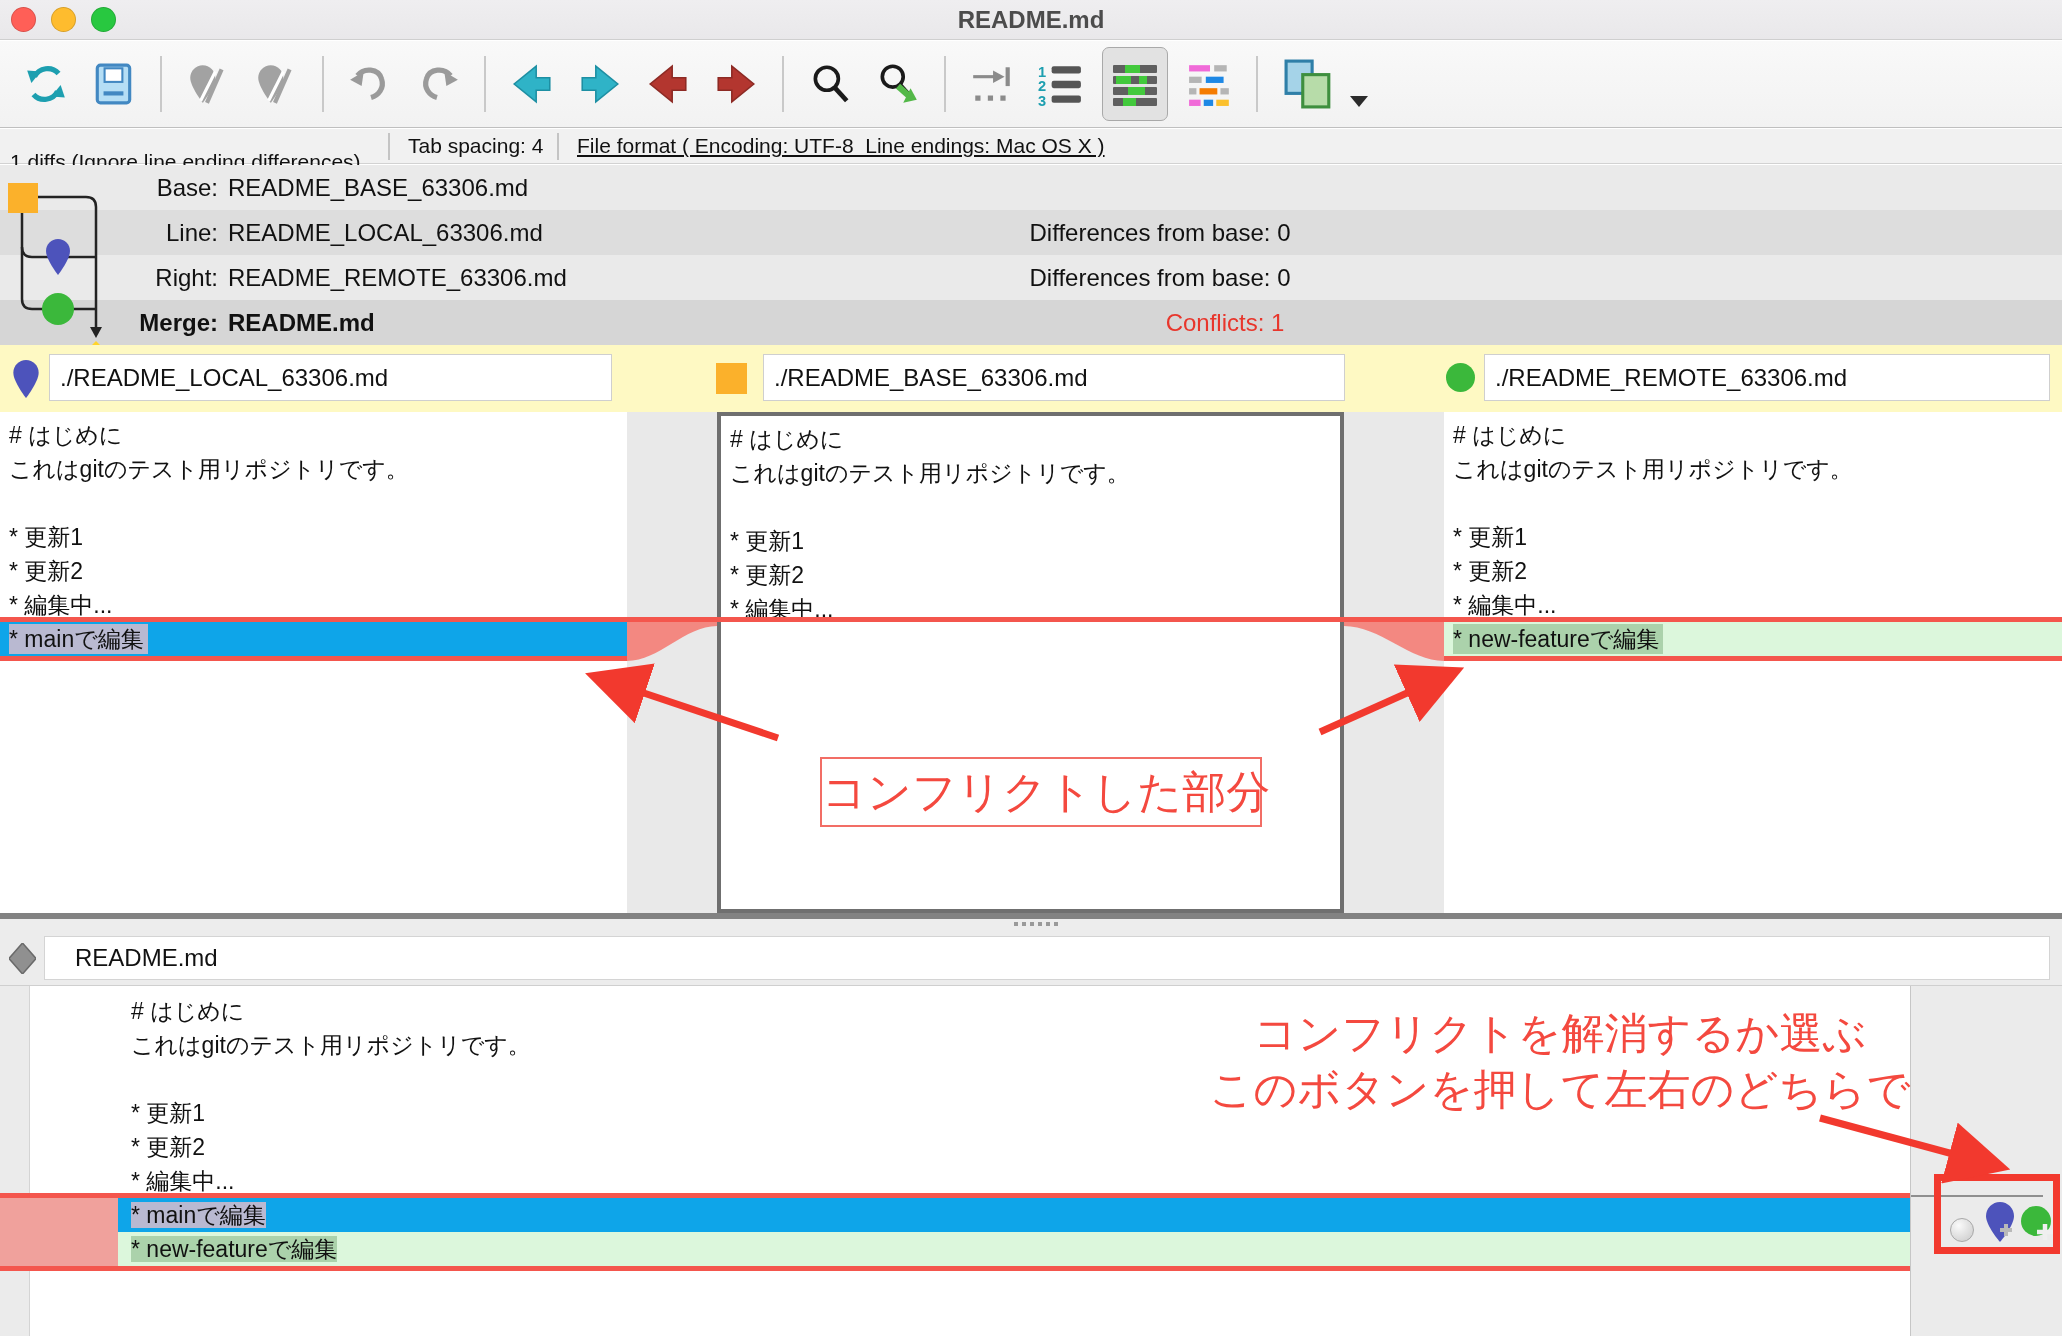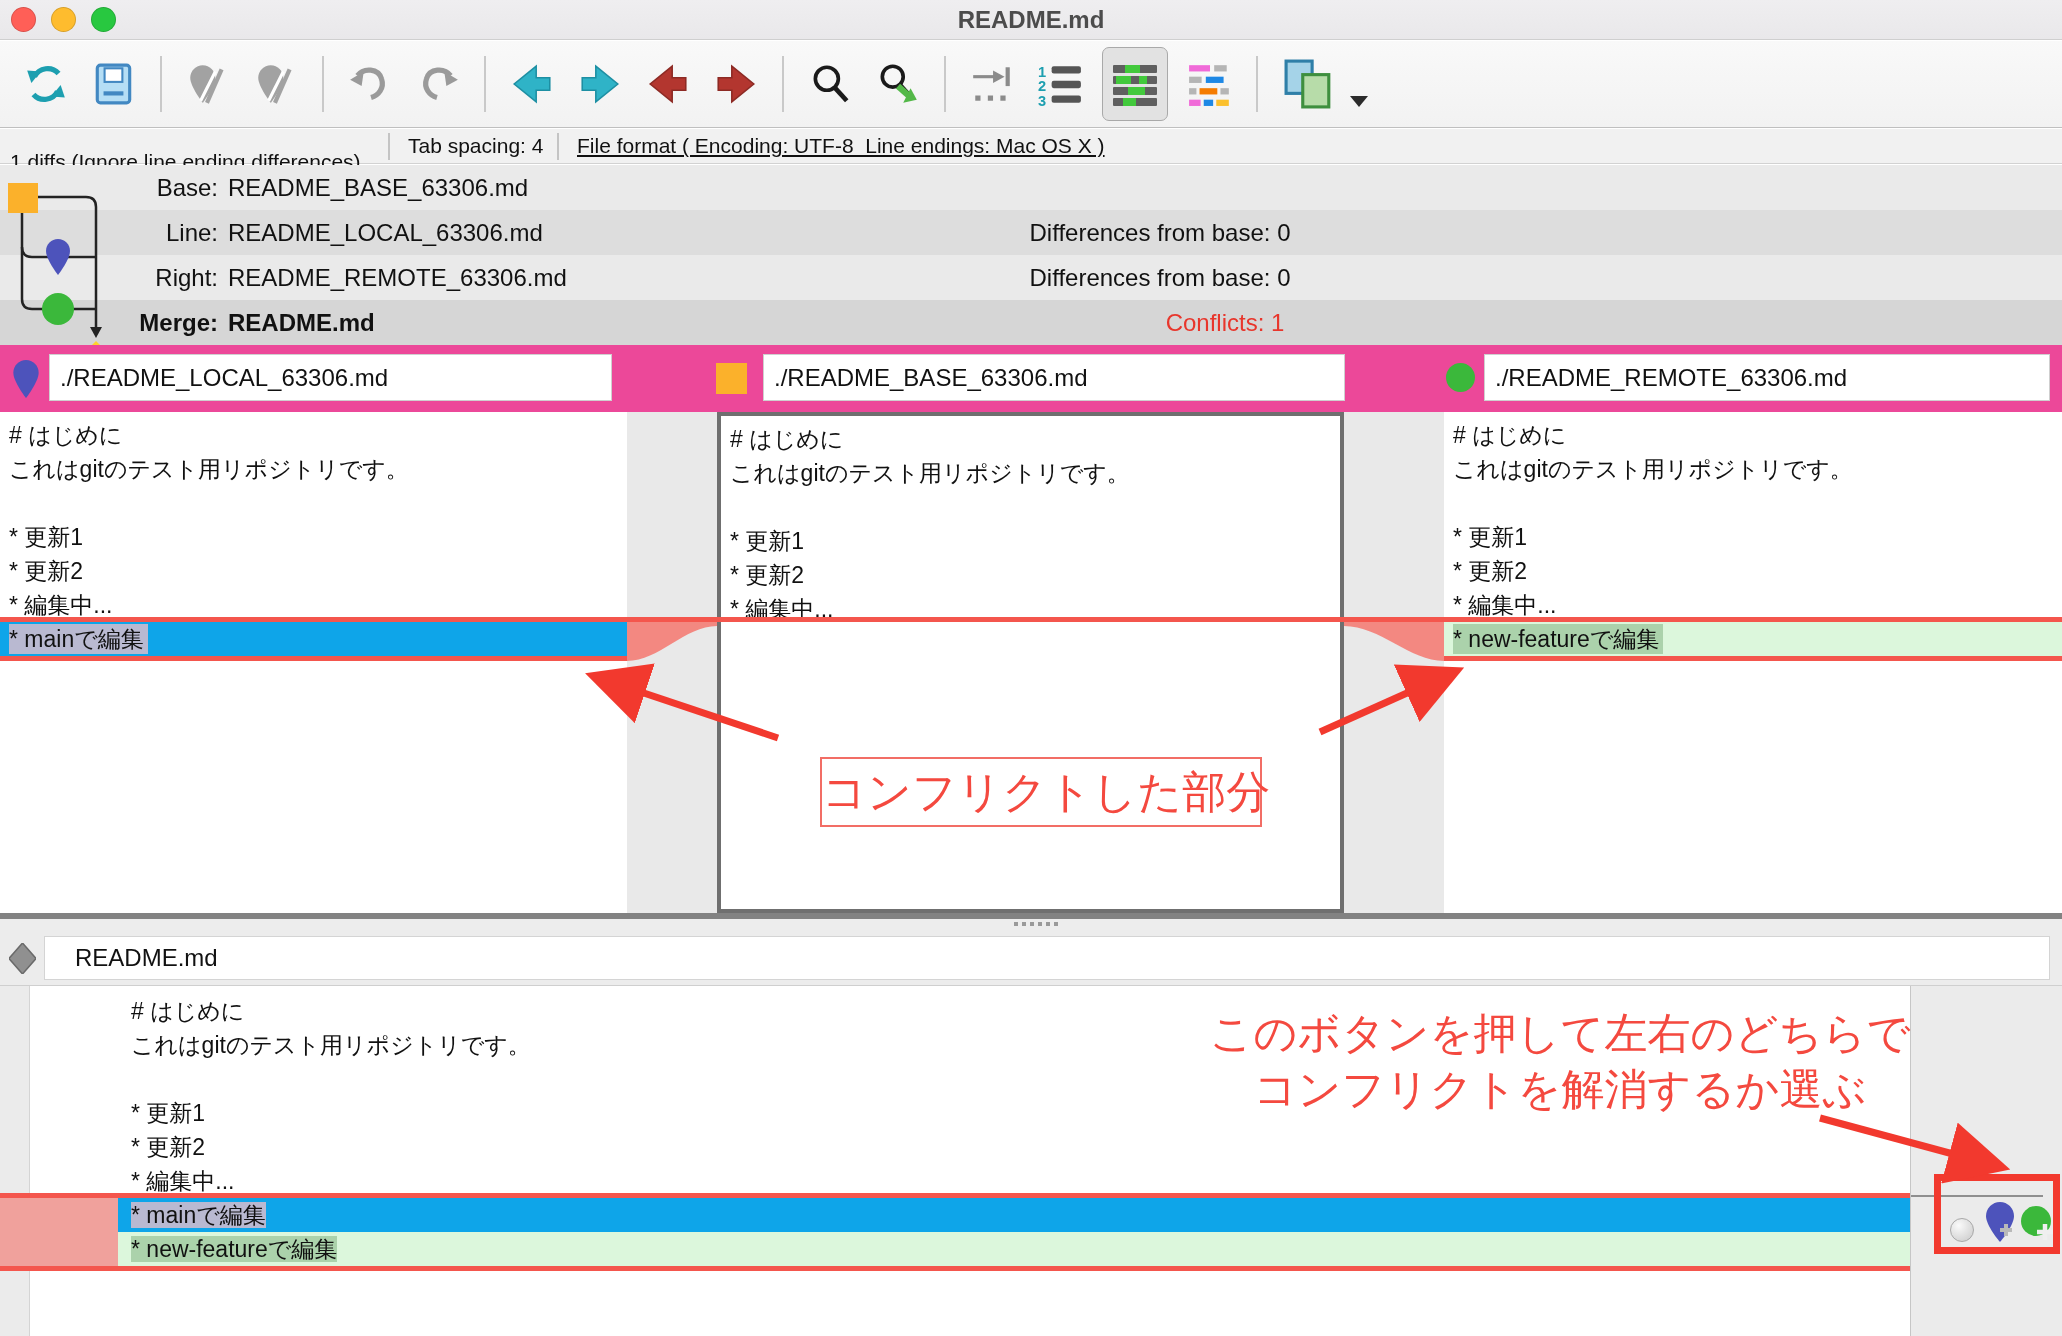--- a/index.html
+++ b/index.html
@@ -40,21 +40,21 @@
   .fileinfo{position:absolute;left:0;top:165px;width:2062px;height:180px;font-size:24px;}
   .firow{position:absolute;left:0;width:2062px;height:45px;line-height:45px;}
   .filab{position:absolute;left:0;top:0;width:218px;text-align:right;}
   .fival{position:absolute;left:228px;top:0;}
   .fiext{position:absolute;left:990px;top:0;width:340px;text-align:center;}
   .firow.merge .filab,.firow.merge .fival{font-weight:bold;}
   .conflictsred{color:#e8362c;left:1095px;width:260px;}
   .branchsvg{position:absolute;left:2px;top:8px;}
 
   
-  .paneheaders{position:absolute;left:0;top:345px;width:2062px;height:67px;background:#ec4899;}
+  .paneheaders{position:absolute;left:0;top:345px;width:2062px;height:67px;background:#fef9c3;}
   .phfield{position:absolute;top:9px;height:47px;background:#fff;border:1px solid #cfcfcf;
            font-size:24px;line-height:45px;padding-left:10px;white-space:nowrap;overflow:hidden;}
   .phicon{position:absolute;}
 
   
   .panes{position:absolute;left:0;top:412px;width:2062px;height:501px;}
   .pane{position:absolute;top:0;height:501px;background:#fff;}
   .gutter{position:absolute;top:0;height:501px;background:#e9e9e9;}
   .pane .content{position:absolute;left:0;top:6px;right:0;}
   .cl{height:34px;line-height:34px;font-size:23px;padding-left:9px;white-space:pre;}
@@ -412,22 +412,22 @@
         <g stroke="#efefef" stroke-width="4.5">
             <line x1="16" y1="26" x2="32" y2="26"></line>
             <line x1="24" y1="18" x2="24" y2="34"></line>
           </g>
         </svg>
     </div>
   </div>
 
   <div class="centerlabel">コンフリクトした部分</div>
   <div class="hinttext">
+    <div>コンフリクトを解消するか選ぶ</div>
     <div>このボタンを押して左右のどちらで</div>
-    <div>コンフリクトを解消するか選ぶ</div>
   </div>
   <div class="redbox"></div>
   <svg class="arrowsvg">
     <defs>
       <marker id="ah" markerWidth="9" markerHeight="9" refX="6" refY="4.5" orient="auto">
         <polygon points="0,0 9,4.5 0,9" fill="#f2392e"></polygon>
       </marker>
     </defs>
     <line x1="778" y1="738" x2="605" y2="680" stroke="#f2392e" stroke-width="7" marker-end="url(#ah)"></line>
     <line x1="1320" y1="732" x2="1445" y2="676" stroke="#f2392e" stroke-width="7" marker-end="url(#ah)"></line>

